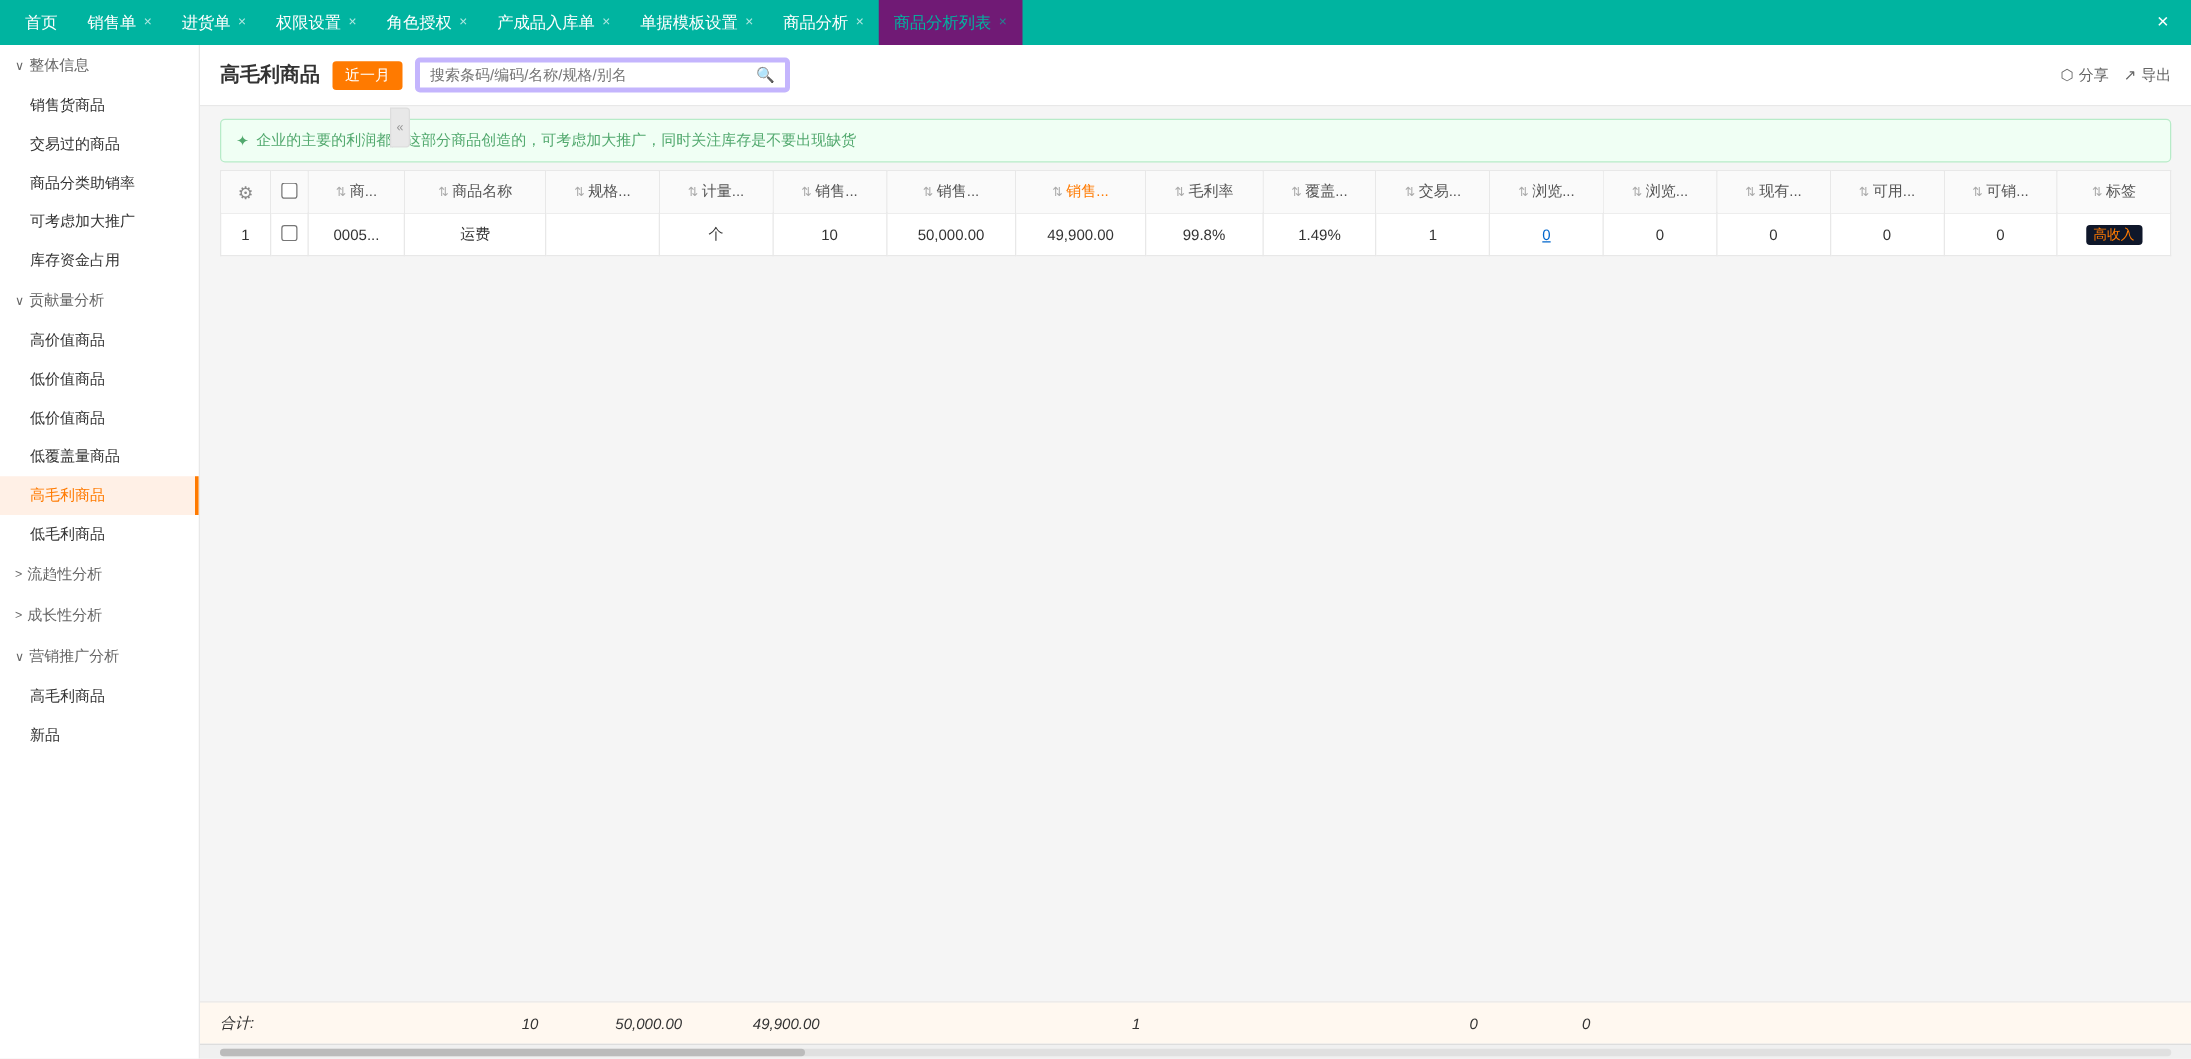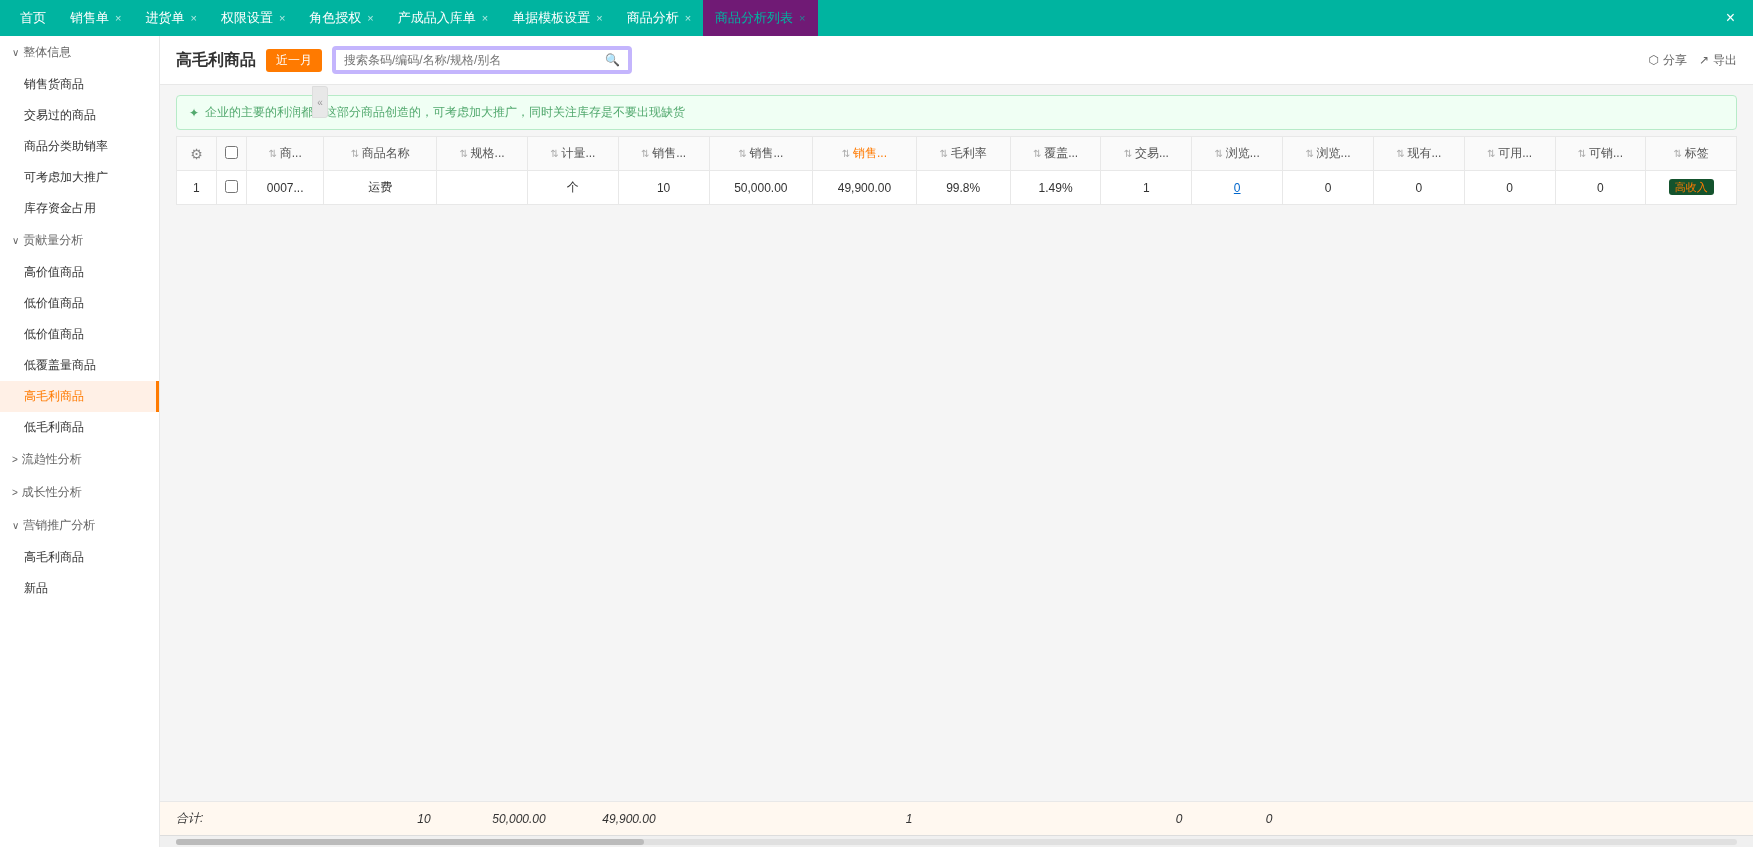--- a/index.html
+++ b/index.html
@@ -205,21 +205,21 @@
       border: 1px solid #e8e8e8;
       padding: 8px 6px;
       text-align: center;
       color: #333;
     }
 
     .th-sort { cursor: pointer; }
     .th-sort::before { content: '⇅ '; font-size: 10px; color: #aaa; }
 
     .tag-high-income {
-      background: #14532d;
+      background: #0f172a;
       color: #ff7a00;
       padding: 2px 6px;
       border-radius: 3px;
       font-size: 11px;
     }
 
     
     .footer-summary {
       background: #fff8f0;
       border-top: 1px solid #e8e8e8;
@@ -430,21 +430,21 @@
             <th class="th-sort">现有...</th>
             <th class="th-sort">可用...</th>
             <th class="th-sort">可销...</th>
             <th class="th-sort">标签</th>
           </tr>
         </thead>
         <tbody id="table-body">
         <tr>
       <td>1</td>
       <td><input type="checkbox" style=""></td>
-      <td>0007...</td>
+      <td>0005...</td>
       <td>运费</td>
       <td></td>
       <td>个</td>
       <td>10</td>
       <td>50,000.00</td>
       <td>49,900.00</td>
       <td>99.8%</td>
       <td>1.49%</td>
       <td>1</td>
       <td style="color:#0066cc; text-decoration:underline; cursor:pointer;">0</td>

